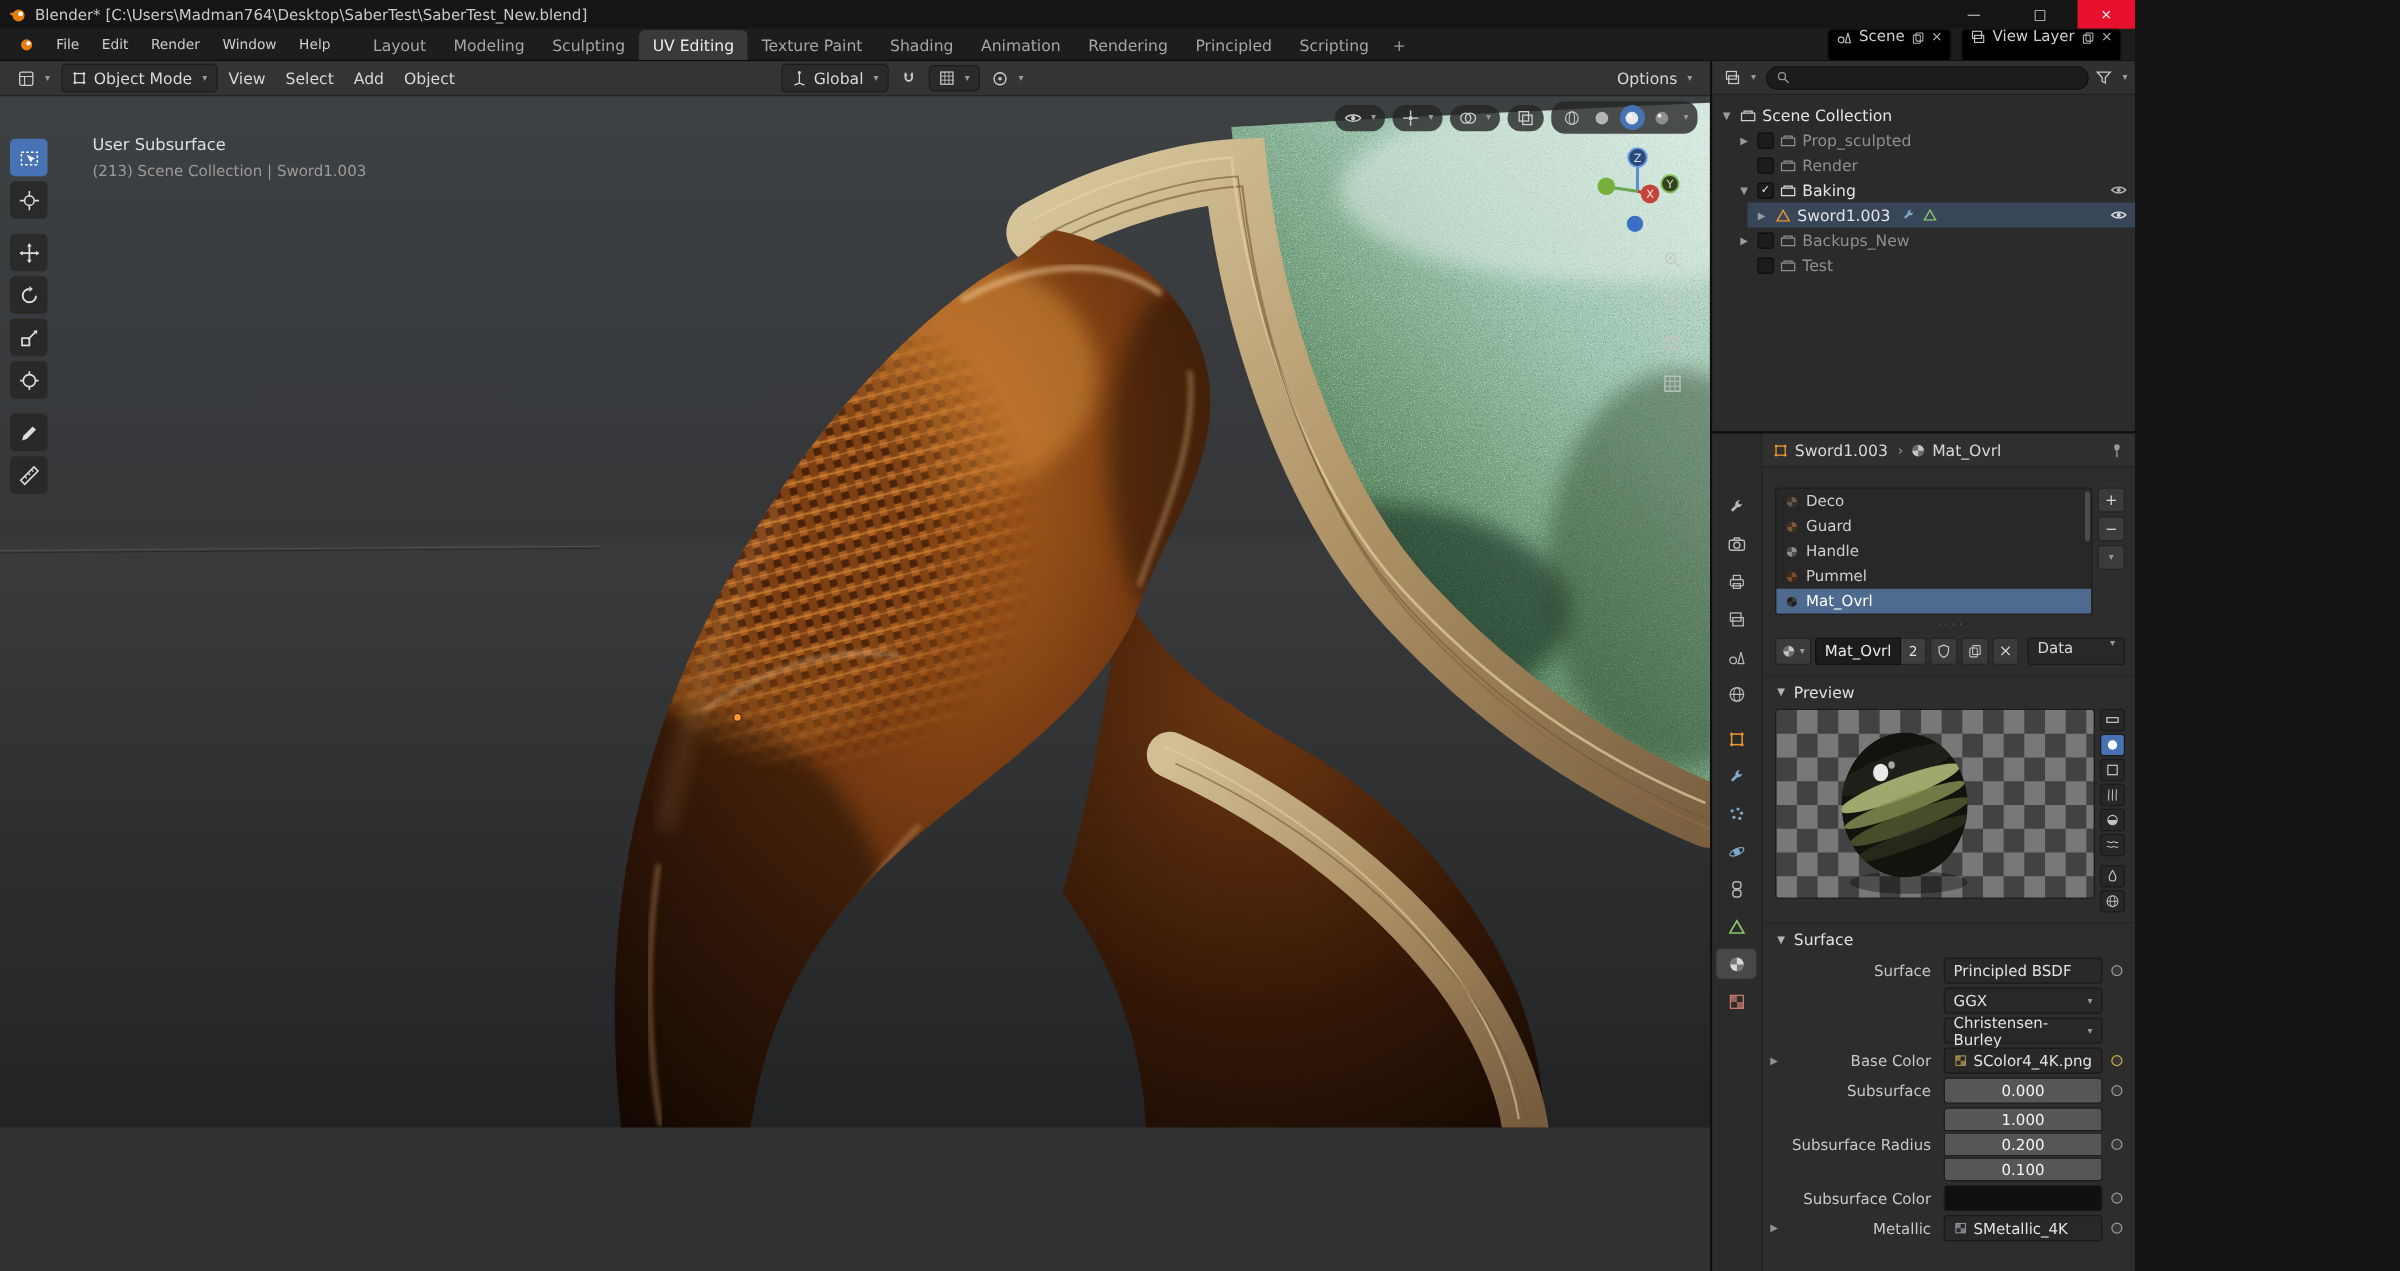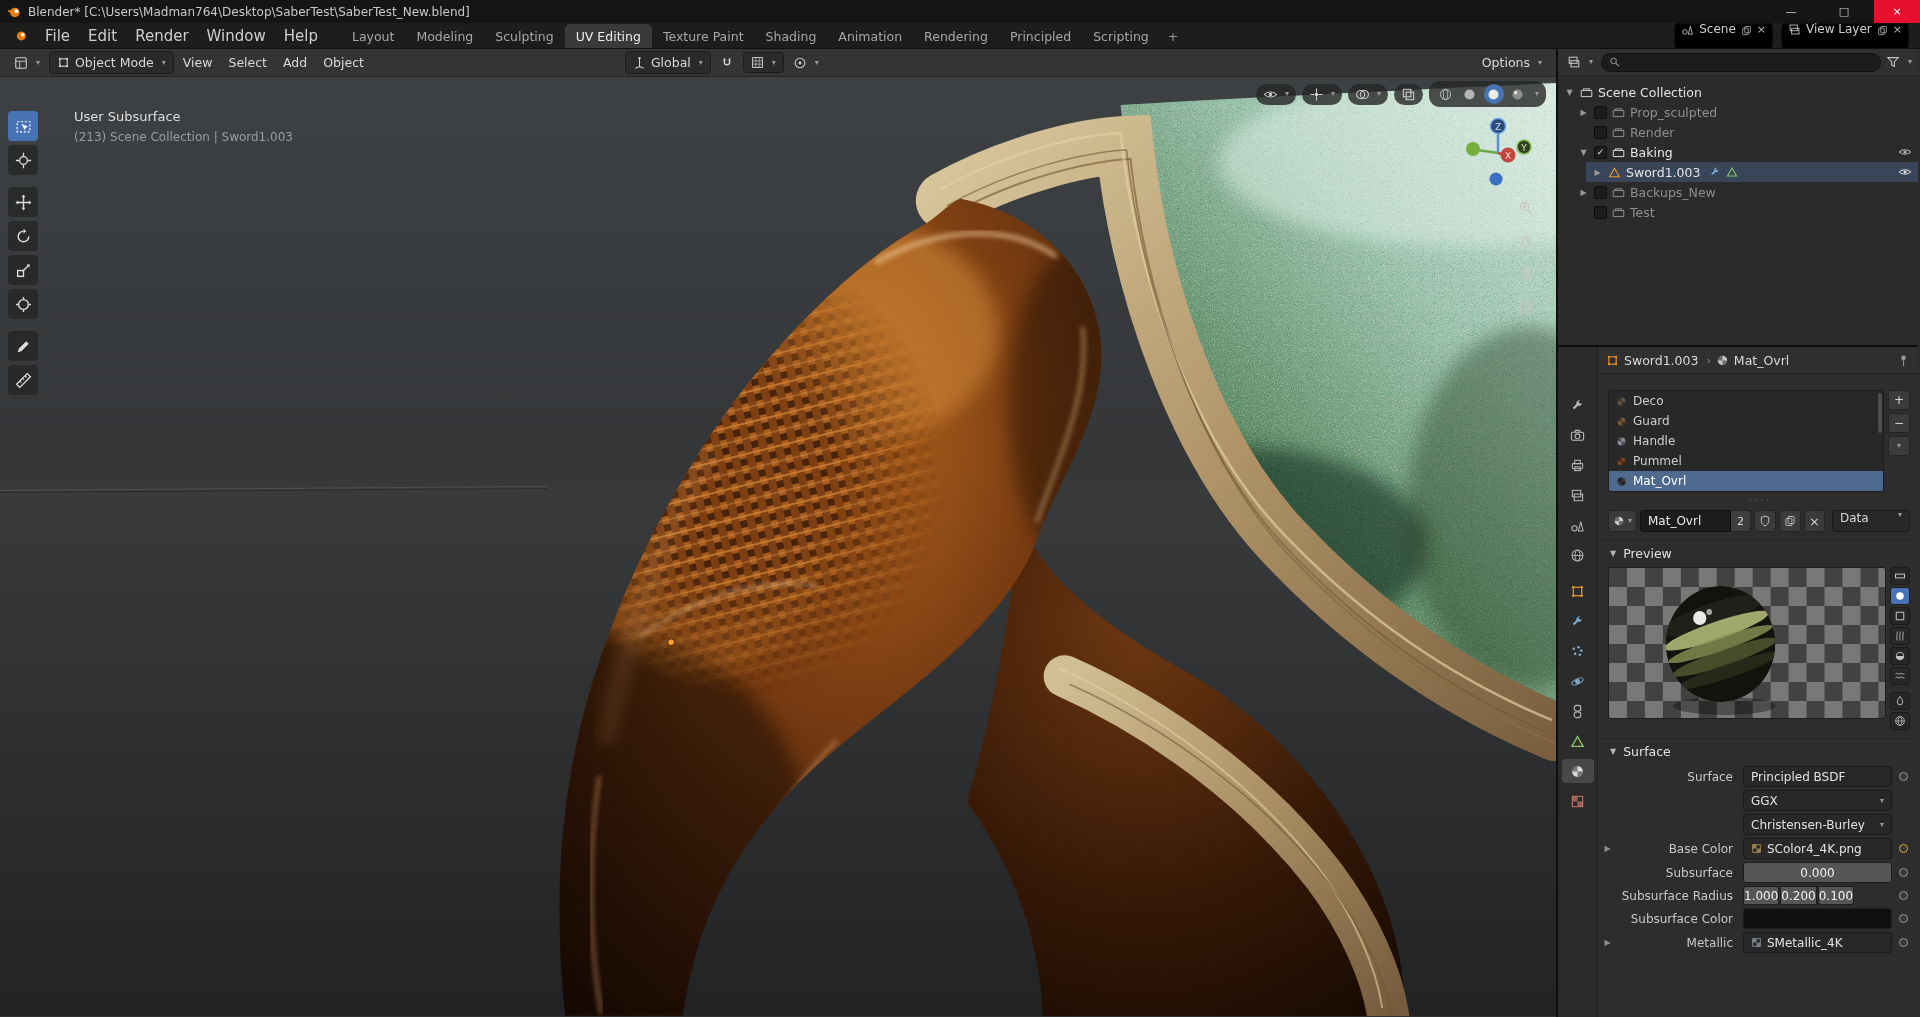--- a/index.html
+++ b/index.html
@@ -1,31 +1,31 @@
 <!DOCTYPE html>
 <html><head>
 <meta charset="utf-8">
 <style>
 *{margin:0;padding:0;box-sizing:border-box;cursor:default}
 html,body{background:#141414}
-.app{position:relative;width:1920px;height:1017px;overflow:hidden;background:#2d2d2d;
+.app{position:relative;width:1708px;height:1017px;overflow:hidden;background:#2d2d2d;
  font-family:"DejaVu Sans","Liberation Sans",sans-serif;font-size:13px;color:#d6d6d6;user-select:none}
 svg{display:block}
 .icon{flex:none}
 .chev{font-size:8px;color:#9a9a9a;margin-left:3px;line-height:1}
 
 
 .tbar{height:23px;background:#151515;display:flex;align-items:center;gap:7px;padding-left:7px;font-size:12px;color:#c9c9c9}
 .tbar .sp{flex:1}
 .wbtn{width:46px;height:23px;display:flex;align-items:center;justify-content:center;font-size:11px;color:#d5d5d5}
 .wbtn.close{background:#e8112d;color:#fff}
 
 
 .mbar{height:26px;background:#1d1d1d;display:flex;align-items:center;padding:0 5px;border-bottom:1px solid #0f0f0f}
-.menu{padding:4px 9px;border-radius:4px;color:#cfcfcf;font-size:15px}
+.menu{padding:4px 9px;border-radius:4px;color:#cfcfcf;font-size:11px}
 .wtabs{display:flex;align-items:center;height:26px;margin-left:14px}
 .wtab{padding:5px 11px 4px;font-size:12.5px;color:#a6a6a6;border-radius:5px 5px 0 0;white-space:nowrap}
 .wtab.active{background:#3a3a3a;color:#ececec}
 .wtab.add{color:#9a9a9a;padding:5px 8px 4px}
 .mbar-right{margin-left:auto;display:flex;gap:8px;align-items:center;padding-right:6px}
 .idw{display:flex;align-items:flex-end;gap:5px;background:#000000;border:1px solid #0f0f0f;border-radius:4px;height:20px;padding:12px 6px;font-size:12px;color:#cfcfcf}
 .idw .mini{display:flex;align-items:center;gap:2px}
 
 
 .main{display:flex;height:968px}
@@ -100,21 +100,21 @@
 .pvbtn{width:20px;height:18px;background:#272727;border:1px solid #1b1b1b;border-radius:3px;display:flex;align-items:center;justify-content:center;color:#c5c5c5}
 .pvbtn.active{background:#4772b3;color:#fff}
 .pvbtn.gap{margin-top:5px}
 .prow{display:flex;align-items:center;margin:3px 4px 3px 0}
 .parr{width:15px;text-align:center;color:#8f8f8f;font-size:8px}
 .plab{width:128px;text-align:right;padding-right:10px;color:#c8c8c8;font-size:12px;white-space:nowrap;overflow:hidden}
 .pfieldcol{flex:1;min-width:0}
 .fmenu{height:21px;background:#282828;border:1px solid #1a1a1a;border-radius:3px;display:flex;align-items:center;gap:5px;padding:0 7px;font-size:12px;color:#e2e2e2}
 .fmenu .grow{flex:1}
 .fslider{height:21px;background:#565656;border:1px solid #1e1e1e;border-radius:3px;display:flex;align-items:center;justify-content:center;font-size:12px;color:#f2f2f2}
-.fstack{display:flex;flex-direction:row;gap:1px}
+.fstack{display:flex;flex-direction:column;gap:1px}
 .fstack .fslider{height:19px;border-radius:0}
 .fstack .fslider:first-child{border-radius:3px 3px 0 0}
 .fstack .fslider:last-child{border-radius:0 0 3px 3px}
 .fswatch{height:21px;background:#101010;border:1px solid #1e1e1e;border-radius:3px}
 .psock{width:22px;display:flex;justify-content:center}
 .sockdot{width:9px;height:9px;border-radius:50%;background:#383838;border:1.5px solid #9a9a9a}
 </style>
 </head>
 <body>
 

